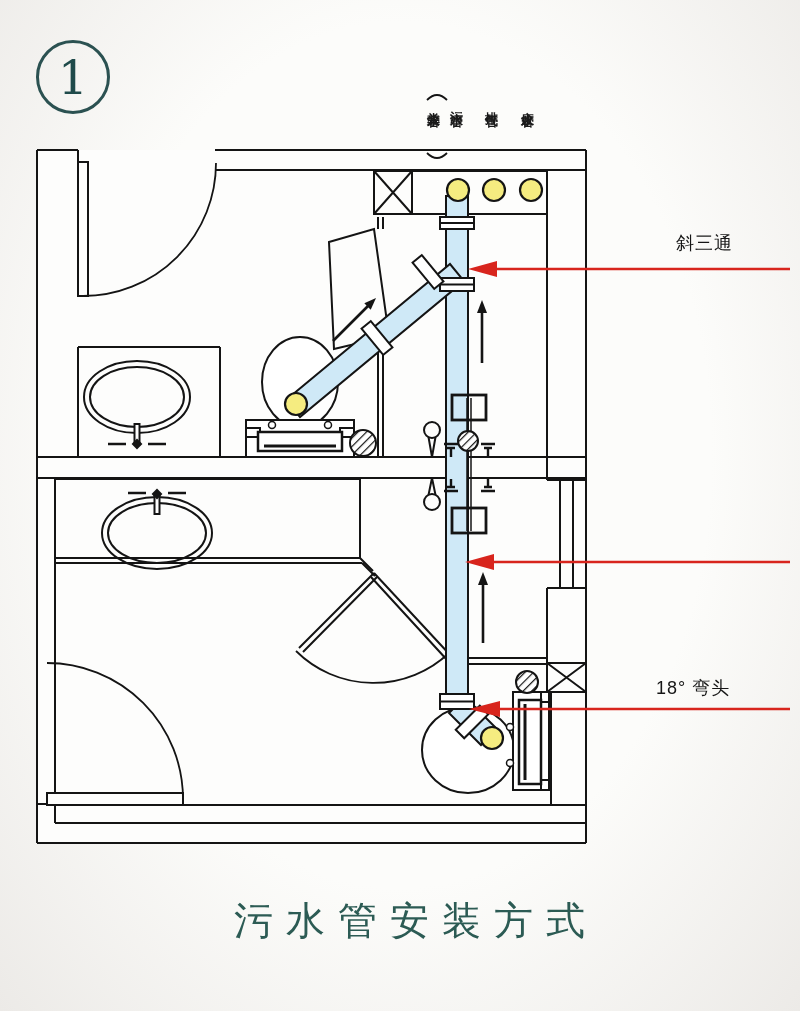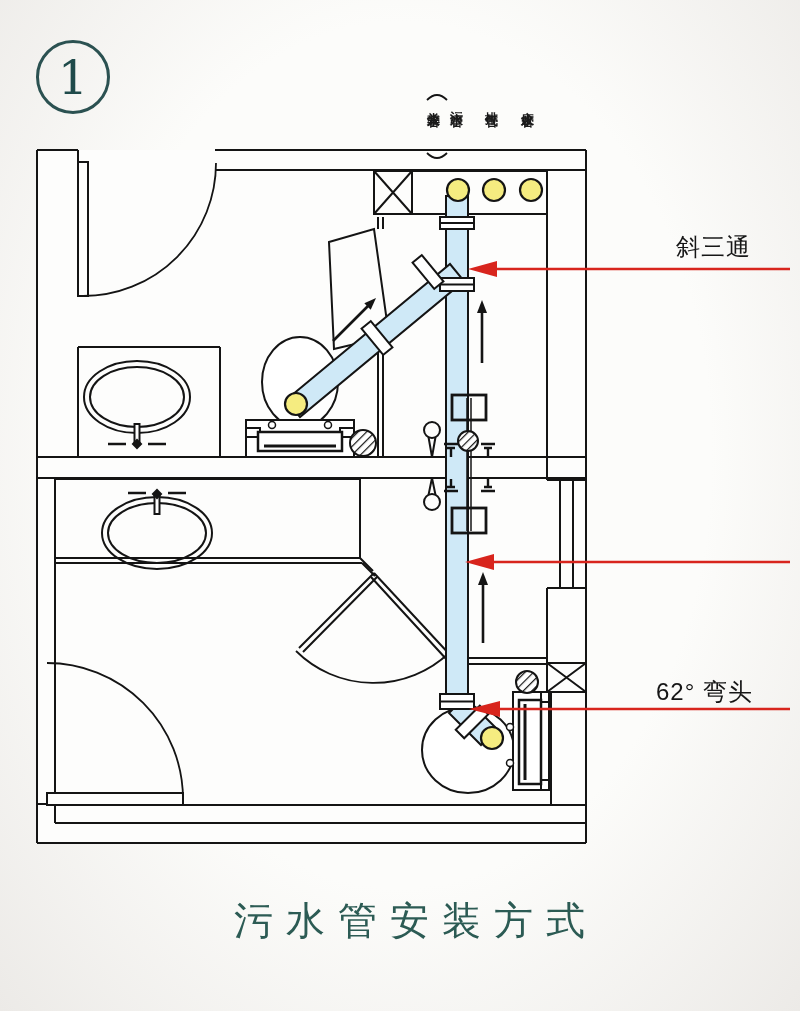--- a/index.html
+++ b/index.html
@@ -24,21 +24,21 @@
     writing-mode:vertical-rl;text-orientation:upright;
     font-size:13px;font-weight:700;color:#1a1a1a;letter-spacing:2px;line-height:1;
     white-space:nowrap;
   }
   #lab0{left:427px;}
   #lab1{left:450px;}
   #lab2{left:485px;}
   #lab3{left:521px;}
 
   .ann{
-    position:absolute;font-size:24px;color:#161616;letter-spacing:1px;white-space:nowrap;
+    position:absolute;font-size:18px;color:#161616;letter-spacing:1px;white-space:nowrap;
     font-family:"Liberation Sans", sans-serif;
   }
   #ann0{left:676px;top:231px;}
   #ann1{left:606px;top:531px;}
   #ann2{left:656px;top:676px;}
 
   .title{
     position:absolute;left:16px;top:894px;width:800px;text-align:center;
     font-family:"DejaVu Serif", serif;font-weight:400;
     font-size:39px;letter-spacing:13px;color:#2c5b54;
@@ -228,17 +228,17 @@
 <div class="badge">
   <span>1</span>
 </div>
 
 <div class="vlabel" id="lab0">粪水管</div>
 <div class="vlabel" id="lab1">污水管</div>
 <div class="vlabel" id="lab2">排气管</div>
 <div class="vlabel" id="lab3">废水管</div>
 
 <div class="ann" id="ann0">斜三通</div>
-<div class="ann" id="ann2">62° 弯头</div>
+<div class="ann" id="ann2">18° 弯头</div>
 
 <div class="title">污水管安装方式</div>
 
 </div>
 
 </body></html>

